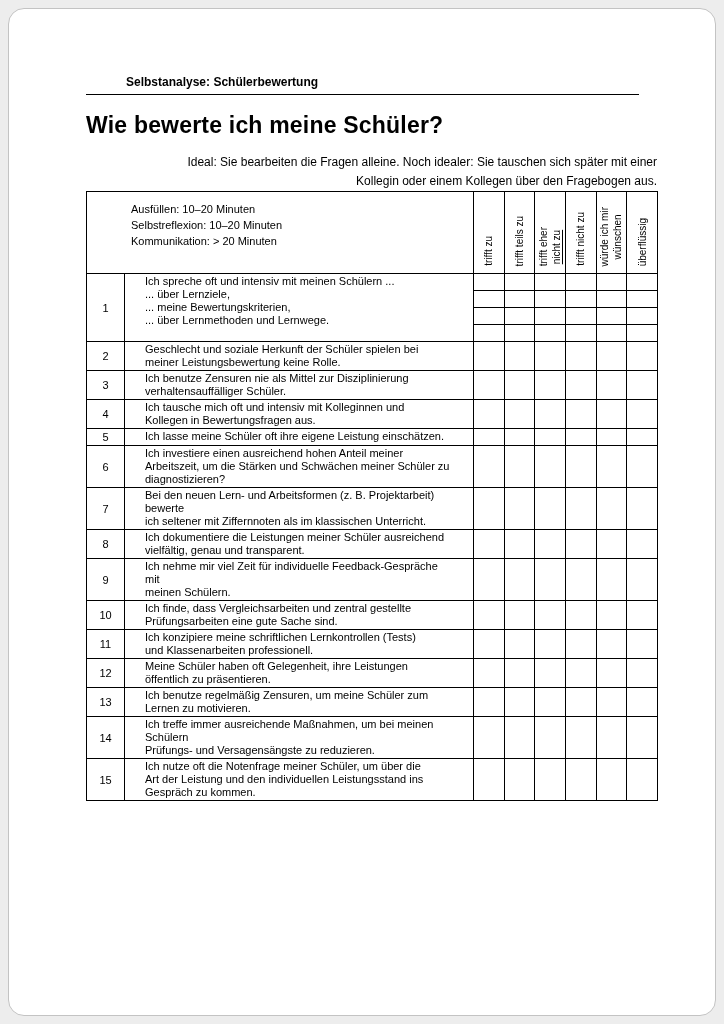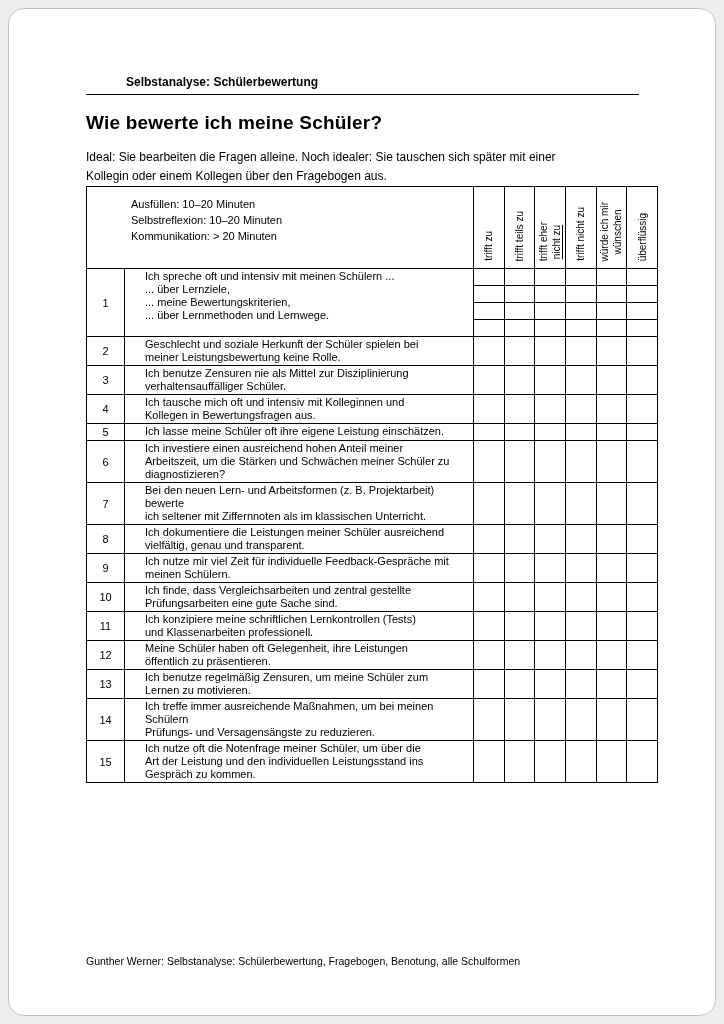--- a/index.html
+++ b/index.html
@@ -15,23 +15,23 @@
     background:#fff;
     border:1px solid #c3c3c3;
     border-radius:16px;
     overflow:hidden;
   }
   .content { position:absolute; left:77px; top:66px; width:571px; }
 
   .doc-header { font-size:12px; font-weight:bold;margin-left:40px; }
   .rule { width:553px; height:0; border-top:1.5px solid #000; margin-top:5px; }
 
-  .title { font-size:19px; font-weight:bold; margin-top:17px; letter-spacing:0.2px; }
-
-  .para { font-size:12px; line-height:19px; margin-top:14px; white-space:pre-line; }
+  .title { font-size:23px; font-weight:bold; margin-top:17px; letter-spacing:0.2px; }
+
+  .para { font-size:12px; line-height:19px; margin-top:14px; white-space:pre-line;text-align:right; }
 
   table.qtable { border-collapse:collapse; table-layout:fixed; width:571px; }
   .qtable td { border:1px solid #000; font-size:11px; vertical-align:top; overflow:hidden; }
 
   td.info {
     vertical-align:top;
     padding:9px 4px 4px 44px;
     line-height:16px;
     font-size:11px;
     white-space:pre-line;
@@ -205,21 +205,21 @@
 vielfältig, genau und transparent.</td>
             <td class="ans"></td>
             <td class="ans"></td>
             <td class="ans"></td>
             <td class="ans"></td>
             <td class="ans"></td>
             <td class="ans"></td>
           </tr>
           <tr>
             <td class="num" rowspan="1">9</td>
-            <td class="stmt" rowspan="1">Ich nutze mir viel Zeit für individuelle Feedback-Gespräche mit
+            <td class="stmt" rowspan="1">Ich nehme mir viel Zeit für individuelle Feedback-Gespräche mit
 meinen Schülern.</td>
             <td class="ans"></td>
             <td class="ans"></td>
             <td class="ans"></td>
             <td class="ans"></td>
             <td class="ans"></td>
             <td class="ans"></td>
           </tr>
           <tr>
             <td class="num" rowspan="1">10</td>
@@ -287,15 +287,14 @@
             <td class="ans"></td>
             <td class="ans"></td>
             <td class="ans"></td>
           </tr>
         </tbody>
     </table>
 
   </div>
 
   <div class="footer">
-    <div>Gunther Werner: Selbstanalyse: Schülerbewertung, Fragebogen, Benotung, alle Schulformen</div>
   </div>
 </div>
 
 </body></html>

